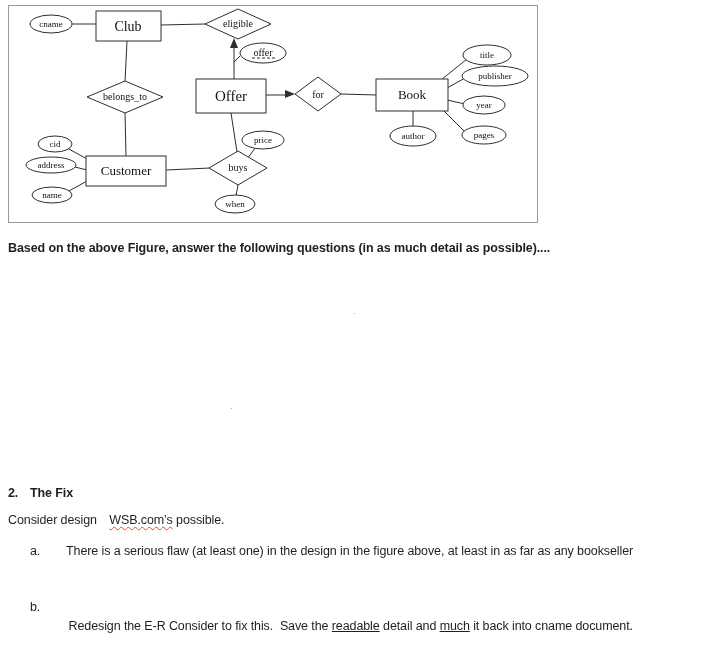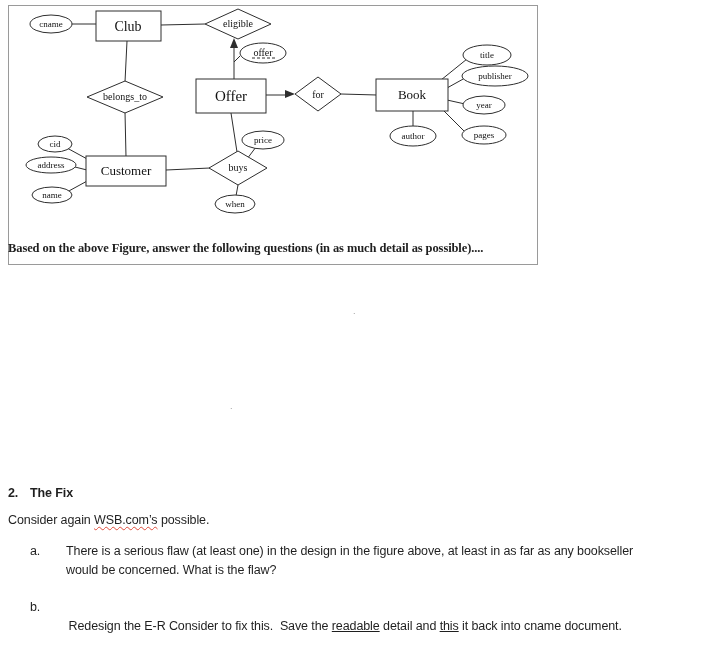--- a/index.html
+++ b/index.html
@@ -5,21 +5,21 @@
   * { margin:0; padding:0; box-sizing:border-box; }
   html,body { background:#fff; }
   body {
     width:701px; height:645px;
     font-family:"Liberation Sans", sans-serif;
     color:#1f1f1f;
   }
   .page { position:relative; width:701px; height:645px; background:#fff; overflow:hidden; }
 
   .figure-box {
-    position:absolute; left:8px; top:5px; width:530px; height:260px;
+    position:absolute; left:8px; top:5px; width:530px; height:218px;
     border:1px solid #9a9a9a; background:#fff;
   }
   .figure-box svg { display:block; width:528px; height:215px; }
 
   svg text {
     font-family:"Liberation Serif", "DejaVu Serif", serif;
     fill:#111;
   }
   .shape { fill:#ffffff; stroke:#2e2e2e; stroke-width:1; }
   .conn  { stroke:#2e2e2e; stroke-width:1; fill:none; }
@@ -33,20 +33,21 @@
   .abs { position:absolute; }
   .bold { font-weight:bold; }
   .txt { font-size:12.5px; letter-spacing:-0.1px; line-height:18.5px; }
   .prewrap { white-space:pre-wrap; }
   .wavy {
     text-decoration-line:underline;
     text-decoration-style:wavy;
     text-decoration-color:#e04b3a;
     text-decoration-thickness:1px;
     text-underline-offset:2px;
+    margin-left:9px;
   }
   .und { text-decoration:underline;text-align:center; }
   .stray-dot { color:#9a9a9a; font-size:9px; }
 </style>
 </head>
 <body>
 
 <div class="page">
 
   <div class="figure-box">
@@ -118,36 +119,35 @@
       <text class="t-attr" x="46" y="141">cid</text>
       <text class="t-attr" x="42" y="162">address</text>
       <text class="t-attr" x="43" y="192">name</text>
       <text class="t-ent" x="117" y="169">Customer</text>
       <text class="t-rel" x="229" y="165">buys</text>
       <text class="t-attr" x="254" y="137">price</text>
       <text class="t-attr" x="226" y="201">when</text>
     </svg>
   </div>
 
-  <div class="abs txt bold" style="left:8px; top:239px;font-family:Liberation Serif, serif;">Based on the above Figure, answer the following questions (in as much detail as possible)....</div>
+  <div class="abs txt bold" style="left:8px; top:239px;">Based on the above Figure, answer the following questions (in as much detail as possible)....</div>
 
   <span class="abs stray-dot" style="left:353px; top:306px;">.</span>
   <span class="abs stray-dot" style="left:230px; top:401px;">.</span>
 
   <span class="abs txt bold" style="left:8px; top:484px;">2.</span>
   <span class="abs txt bold" style="left:30px; top:484px;text-align:right;">The Fix</span>
 
   <div class="abs txt" style="left:8px; top:511px;">
-    <span>Consider again </span><span class="wavy">WSB.com’s</span><span> possible.</span>
+    <span>Consider design </span><span class="wavy">WSB.com’s</span><span> possible.</span>
   </div>
 
   <span class="abs txt" style="left:30px; top:542px;">a.</span>
   <div class="abs txt" style="left:66px; top:542px; width:632px;">
     <span>There is a serious flaw (at least one) in the design in the figure above, at least in as far as any bookseller</span><br>
-    <span>would be concerned. What is the flaw?</span>
   </div>
 
   <span class="abs txt" style="left:30px; top:598px;">b.</span>
   <div class="abs txt prewrap" style="left:55px; top:598px; width:640px;">
-    <span>Redesign the E-R Consider to fix this.  Save the </span><span class="und">readable</span><span> detail and </span><span class="und">this</span><span> it back into cname document.</span>
+    <span>Redesign the E-R Consider to fix this.  Save the </span><span class="und">readable</span><span> detail and </span><span class="und">much</span><span> it back into cname document.</span>
   </div>
 
 </div>
 
 </body></html>

